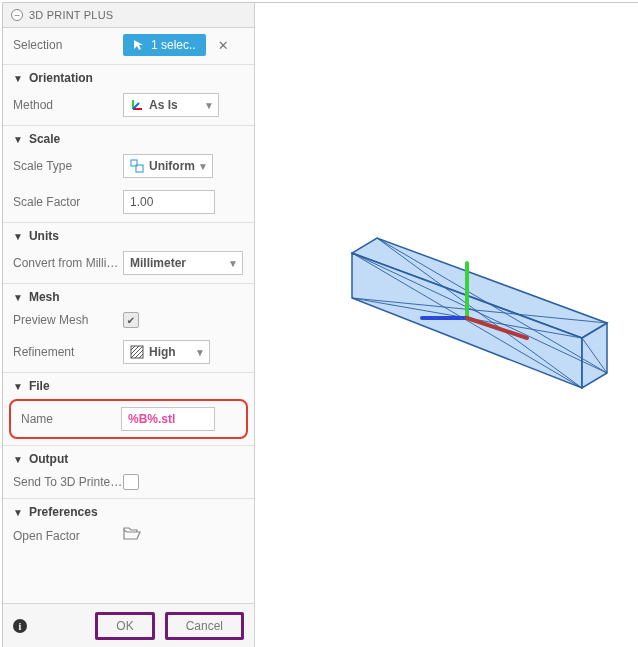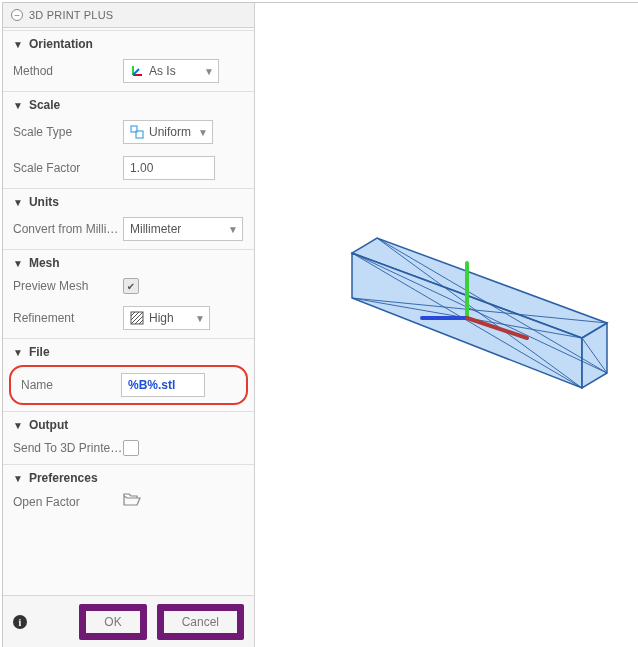--- a/index.html
+++ b/index.html
@@ -12,41 +12,53 @@
   .row .label { flex: 0 0 110px; color: #6f6f6f; white-space: nowrap; overflow: hidden; text-overflow: ellipsis; }
   .row .control { flex: 1; }
   .pill { display: inline-flex; align-items: center; background: #39a5dd; color: #fff; padding: 4px 10px; border-radius: 2px; font-size: 12px; cursor: pointer; }
   .pill svg { margin-right: 6px; }
   .clear-x { margin-left: 12px; color: #777; cursor: pointer; font-size: 13px; }
   .section-head { display: flex; align-items: center; gap: 6px; padding: 6px 10px 2px; color: #444; font-weight: bold; font-size: 12px; border-top: 1px solid #e0e0e0; margin-top: 2px; cursor: pointer; }
   .section-head .tri { font-size: 10px; color: #444; }
   .select, .input { height: 24px; border: 1px solid #c5c5c5; background: #fff; width: 100px; display: flex; align-items: center; padding: 0 6px; position: relative; color: #555; }
   .select .dd { position: absolute; right: 4px; color: #888; font-size: 10px; }
   .select svg { margin-right: 5px; flex: none; }
-  .select span.txt { white-space: nowrap; overflow: hidden; text-overflow: ellipsis; }
+  .select span.txt { white-space: nowrap; overflow: hidden; text-overflow: ellipsis; font-weight: bold; }
   .checkbox { width: 16px; height: 16px; border: 1px solid #aaa; border-radius: 2px; display: flex; align-items: center; justify-content: center; background: #fff; }
   .checkbox.checked { background: #eaeaea; }
   .checkbox.checked::after { content: "✔"; font-size: 10px; color: #555; }
-  .file-row-wrap { border: 2px solid #e33b2e; border-radius: 14px; margin: 4px 6px; padding: 4px 4px; }
+  .file-row-wrap { border: 2px solid #e33b2e; border-radius: 8px; margin: 4px 6px; padding: 4px 4px; }
   .footer { margin-top: auto; border-top: 1px solid #d6d6d6; padding: 8px 10px; display: flex; align-items: center; gap: 10px; background: #f6f6f6; }
   .footer .info { width: 14px; height: 14px; border-radius: 50%; background: #333; color: #fff; display: flex; align-items: center; justify-content: center; font-weight: bold; font-size: 10px; font-family: Georgia, serif; cursor: pointer; }
-  .btn { border: 7px solid #701a75; background: #f5f5f5; color: #7a7a7a; padding: 4px 18px; border-radius: 2px; cursor: pointer; font-size: 12px; }
+  .btn { border: 3px solid #701a75; background: #f5f5f5; color: #7a7a7a; padding: 4px 18px; border-radius: 2px; cursor: pointer; font-size: 12px; }
   .viewport { flex: 1; position: relative; background: #fff; }
   svg.scene { position: absolute; inset: 0; width: 100%; height: 100%; }
 </style>
 </head>
 <body>
 
 <div class="frame">
   <div class="panel">
     <div class="panel-title">
       <span class="collapse-circle">–</span>
       <span>3D PRINT PLUS</span>
     </div>
 
+    <div class="row">
+      <div class="label">Selection</div>
+      <div class="control" style="display:flex;align-items:center;">
+        <span class="pill">
+          <svg width="12" height="12" viewBox="0 0 12 12">
+              <path d="M1 1 L1 10 L4 7 L6 11 L8 10 L6 6 L10 6 Z" fill="#fff"></path>
+            </svg>
+          <span>1 selec..</span>
+        </span>
+        <span class="clear-x">✕</span>
+      </div>
+    </div>
 
     <div class="section-head">
       <span class="tri">▼</span>
       <span>Orientation</span>
     </div>
     <div class="row">
       <div class="label">Method</div>
       <div class="control">
         <div class="select" style="width:96px">
           <svg width="14" height="14" viewBox="0 0 14 14">
@@ -125,21 +137,21 @@
     </div>
 
     <div class="section-head">
       <span class="tri">▼</span>
       <span>File</span>
     </div>
     <div class="file-row-wrap">
       <div class="row" style="padding:2px 6px">
         <div class="label" style="flex-basis:100px">Name</div>
         <div class="control">
-          <div class="input" style="width:84px;font-weight:bold;color:#1d4ed8">
+          <div class="input" style="width:94px;font-weight:bold;color:#ec4899">
             <span>%B%.stl</span>
           </div>
         </div>
       </div>
     </div>
 
     <div class="section-head">
       <span class="tri">▼</span>
       <span>Output</span>
     </div>

